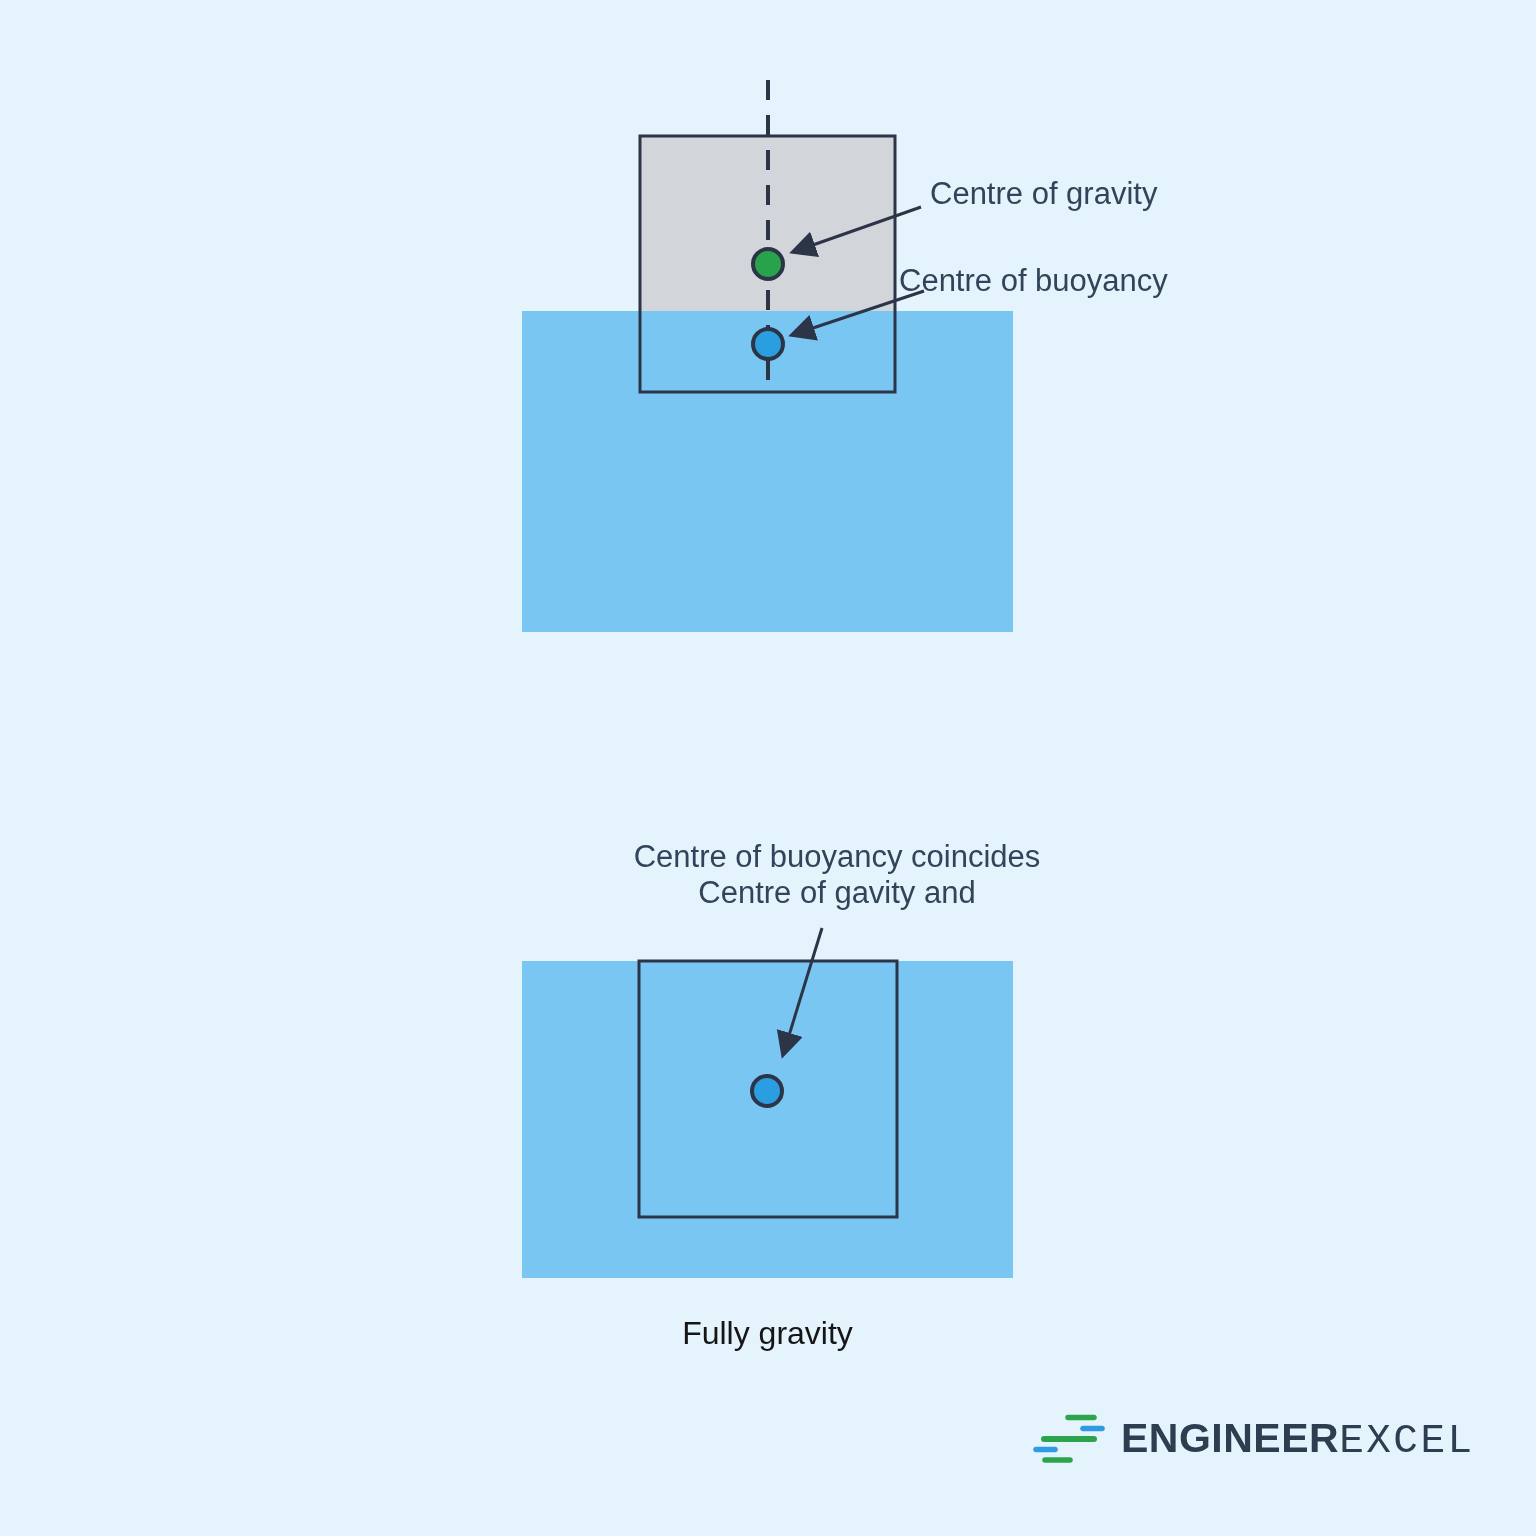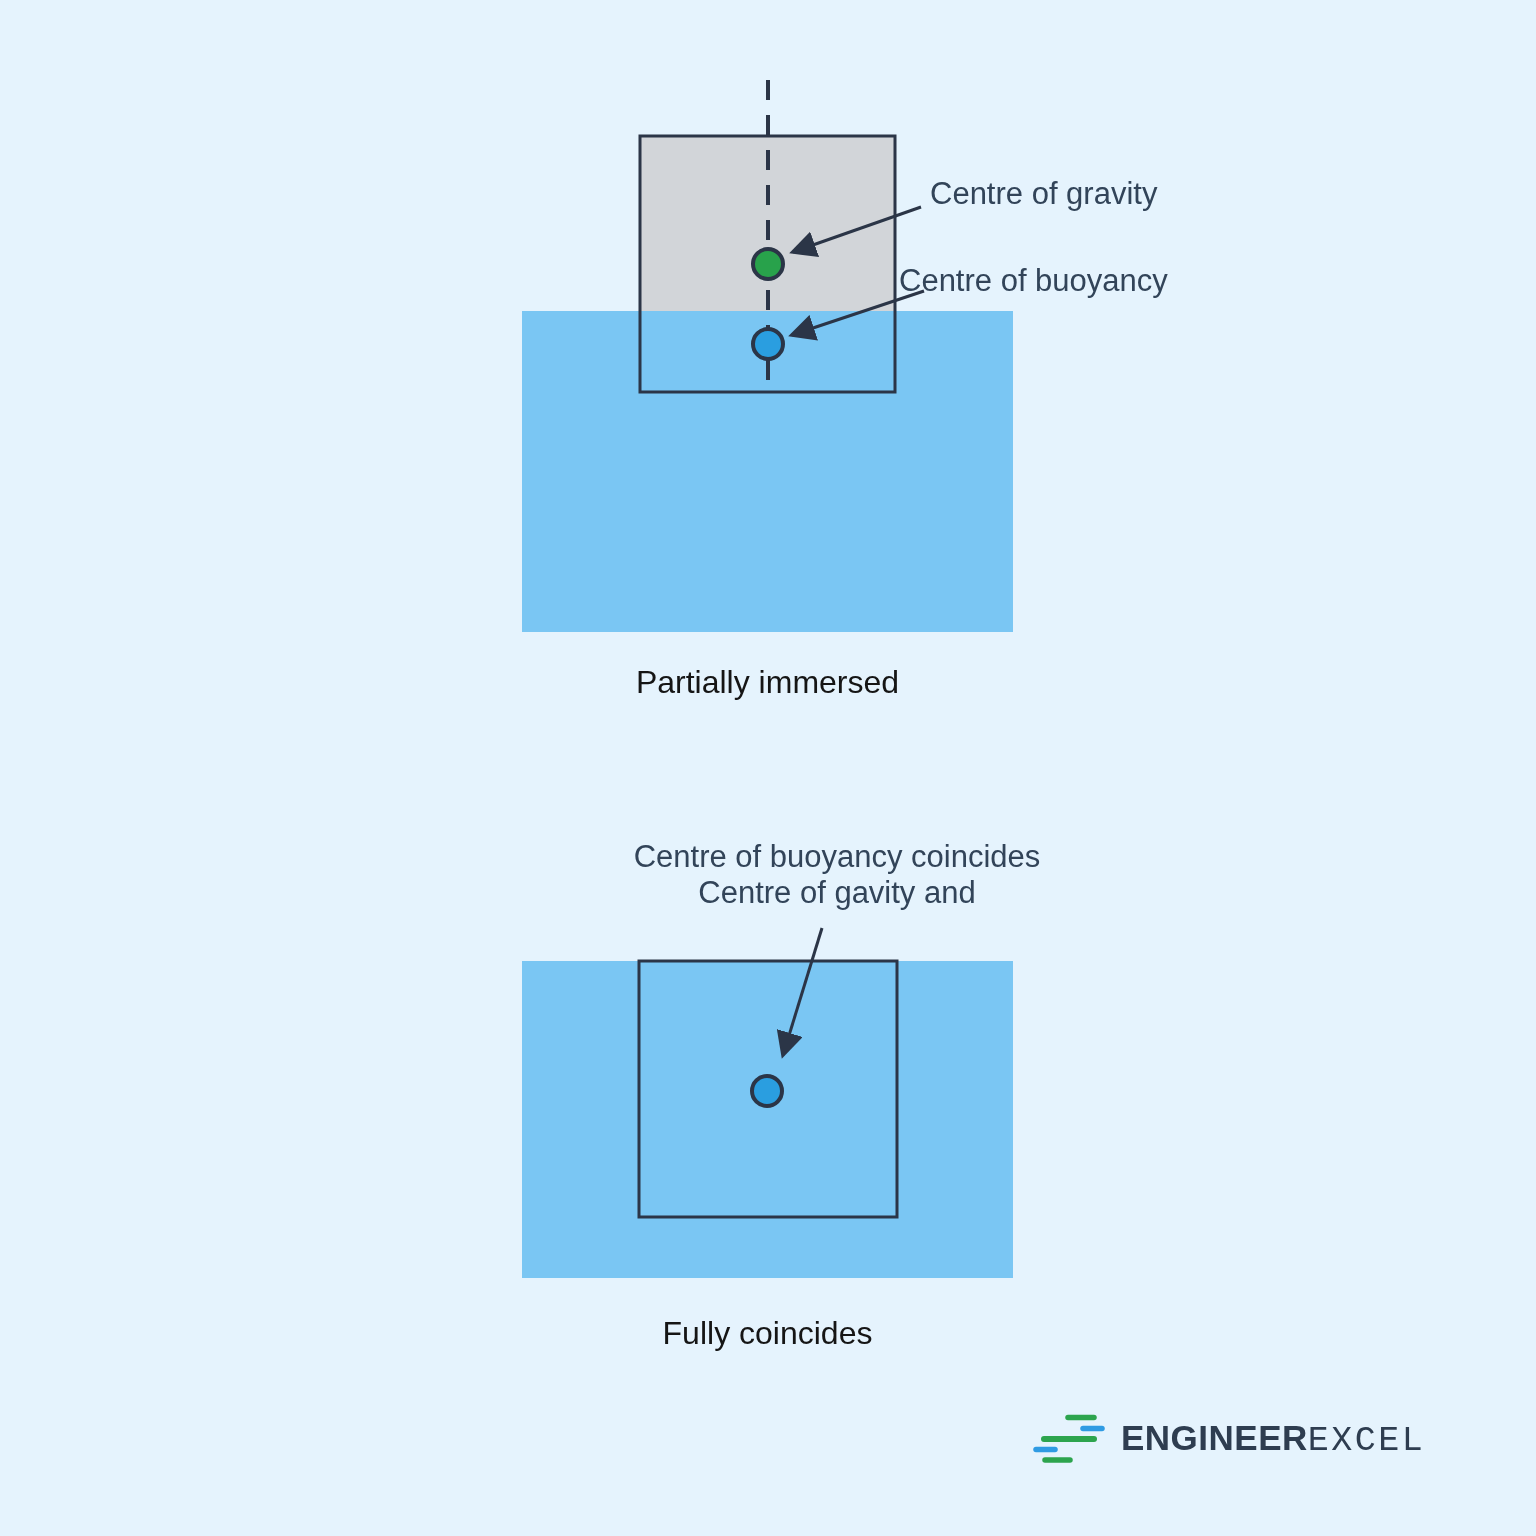--- a/index.html
+++ b/index.html
@@ -52,21 +52,21 @@
     text-align:center;
   }
 
   .logo{
     position:absolute;
     left:1031px;top:1412px;
     display:flex;align-items:center;gap:14px;
   }
   .logo-text{
     color:var(--logo-text);
-    font-size:35px;
+    font-size:41px;
     display:flex;align-items:baseline;
   }
   .logo-text .bold{font-weight:700;letter-spacing:0.5px;}
   .logo-text .light{font-weight:400;letter-spacing:2.5px;font-family:Liberation Mono, monospace;}
 </style>
 </head>
 <body>
 
 <div class="canvas">
 
@@ -91,28 +91,27 @@
     <rect class="water" x="522" y="961" width="491" height="317"></rect>
     <rect class="body-outline" x="639" y="961" width="258" height="256"></rect>
     <line class="arrow-line" x1="822" y1="928" x2="783" y2="1055" marker-end="url(#arrowhead)"></line>
     <circle class="dot-buoyancy" cx="767" cy="1091" r="15"></circle>
   </svg>
 
   <div class="anno-label" style="left:930px;top:176px;">Centre of gravity</div>
 
   <div class="anno-label" style="left:899px;top:263px;">Centre of buoyancy</div>
 
-  <div class="caption" style="left:522px;top:664px;width:491px;">Partially immersed</div>
 
   <div class="anno-label centered" style="left:522px;top:839px;width:630px;">
     <div>Centre of buoyancy coincides</div>
     <div>Centre of gavity and</div>
   </div>
 
-  <div class="caption" style="left:522px;top:1315px;width:491px;">Fully coincides</div>
+  <div class="caption" style="left:522px;top:1315px;width:491px;">Fully gravity</div>
 
   <div class="logo">
     <svg width="76" height="54" viewBox="0 0 76 54">
       <line x1="37" y1="5.5" x2="63" y2="5.5" stroke="#2CA44E" stroke-width="5.5" stroke-linecap="round"></line>
       <line x1="52" y1="16.5" x2="71" y2="16.5" stroke="#2F9BE3" stroke-width="5.5" stroke-linecap="round"></line>
       <line x1="13" y1="27" x2="63" y2="27" stroke="#2CA44E" stroke-width="6" stroke-linecap="round"></line>
       <line x1="5" y1="37.5" x2="24" y2="37.5" stroke="#2F9BE3" stroke-width="5.5" stroke-linecap="round"></line>
       <line x1="14" y1="48" x2="39" y2="48" stroke="#2CA44E" stroke-width="5.5" stroke-linecap="round"></line>
     </svg>
     <div class="logo-text">

